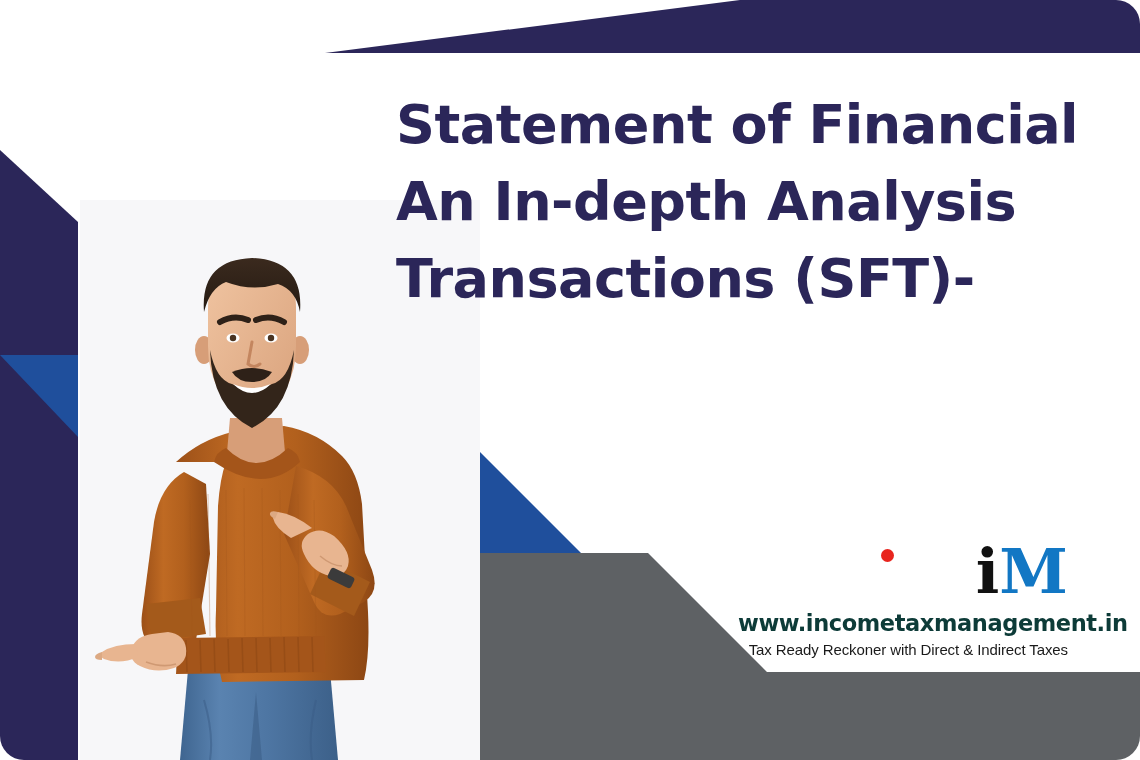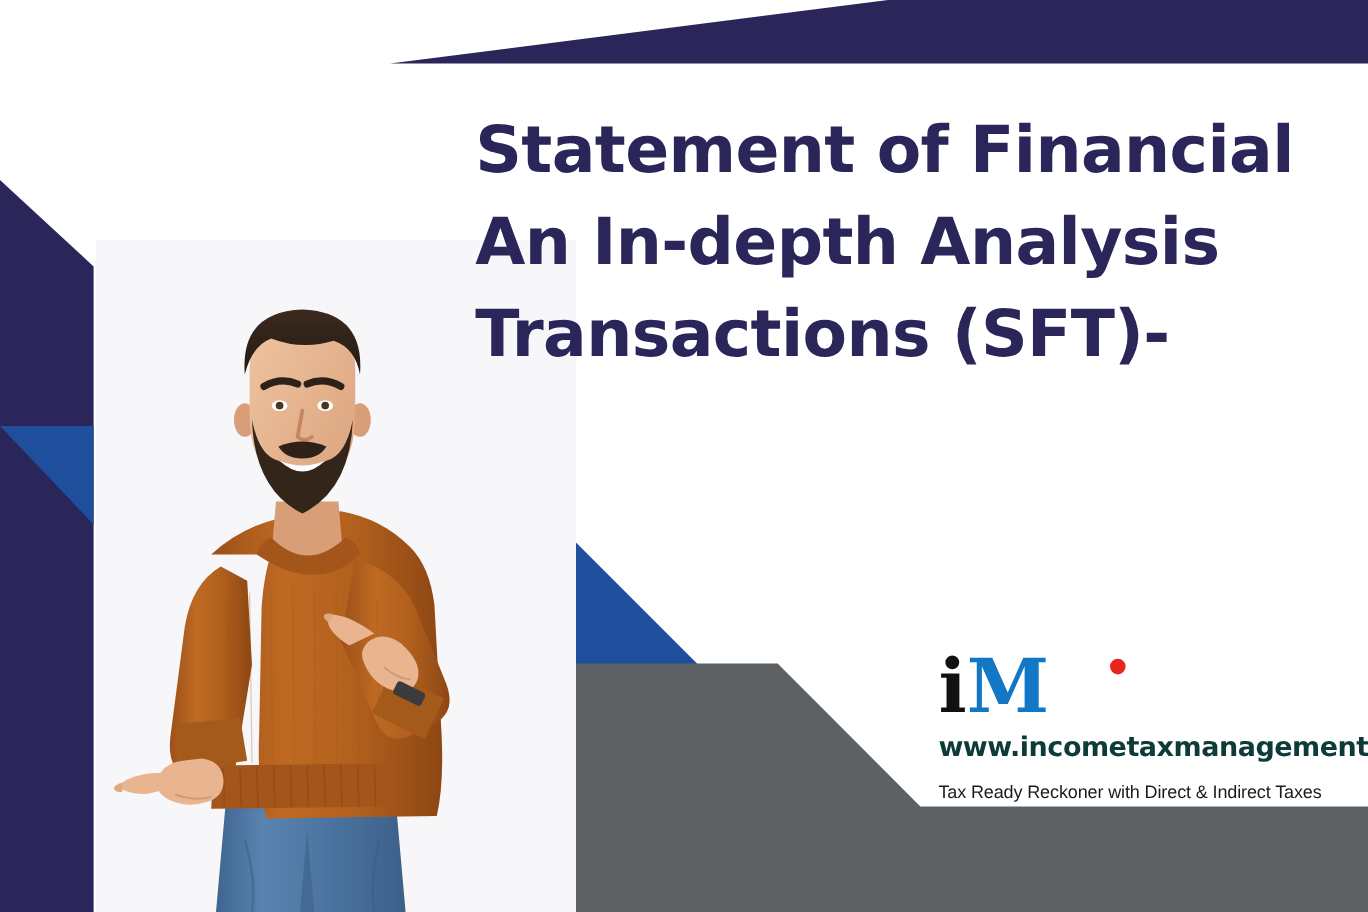--- a/index.html
+++ b/index.html
@@ -2,20 +2,21 @@
 <html><head>
 <meta charset="utf-8">
 <style>
   html,body{margin:0;padding:0;background:#ffffff;}
   body{font-family:"Liberation Sans",sans-serif;}
   #canvas{
     position:relative;
     width:1140px;height:760px;
     background:#ffffff;
     overflow:hidden;
+    border-radius:24px;
   }
   .layer{position:absolute;top:0;left:0;width:1140px;height:760px;}
 
   
   #photo-plate{
     position:absolute;left:80px;top:200px;width:400px;height:560px;
     background:#f7f7f9;overflow:hidden;
   }
   #photo-svg{position:absolute;left:0;top:0;width:400px;height:560px;}
 
@@ -26,43 +27,43 @@
     font-family:"DejaVu Sans","Liberation Sans",sans-serif;
     font-weight:700;
     font-size:54px;
     line-height:77px;
     letter-spacing:-0.5px;
   }
   #headline .ln{display:block;white-space:nowrap;}
 
   
   #logo-block{
-    position:absolute;left:782px;top:536px;width:330px;
-    text-align:left;
+    position:absolute;left:738px;top:536px;width:330px;
+    text-align:right;
   }
   #logo-mark{
     position:relative;height:72px;line-height:72px;
     font-family:"DejaVu Serif","Liberation Serif",serif;
     font-weight:700;font-size:62px;
   }
   #logo-mark .glyph-i{color:#111111;}
   #logo-mark .glyph-m{color:#1277c4;}
   #logo-dot{
     position:absolute;width:13px;height:13px;border-radius:50%;
     background:#e8251e;left:143px;top:13px;
   }
   #logo-url{
     font-family:"DejaVu Sans","Liberation Sans",sans-serif;
     font-weight:700;font-size:22.5px;color:#0d3b38;
     letter-spacing:-0.4px;margin-top:2px;white-space:nowrap;
   }
   #logo-tag{
     font-family:"Liberation Sans",sans-serif;
     font-weight:400;font-size:15px;color:#1a1a1a;
-    letter-spacing:-0.1px;margin-top:16px;white-space:nowrap;
+    letter-spacing:-0.1px;margin-top:5px;white-space:nowrap;
   }
 </style>
 </head>
 <body>
 
 <div id="canvas">
 
   <svg class="layer" viewBox="0 0 1140 760" preserveAspectRatio="none">
 
     <polygon points="325,53 740,0 1140,0 1140,53" fill="#2b2659"></polygon>

